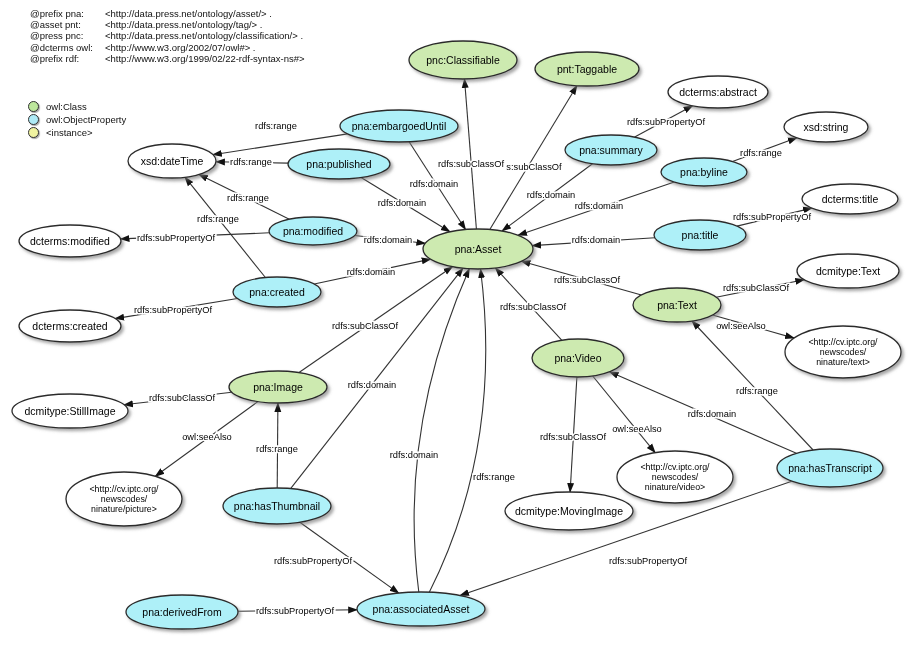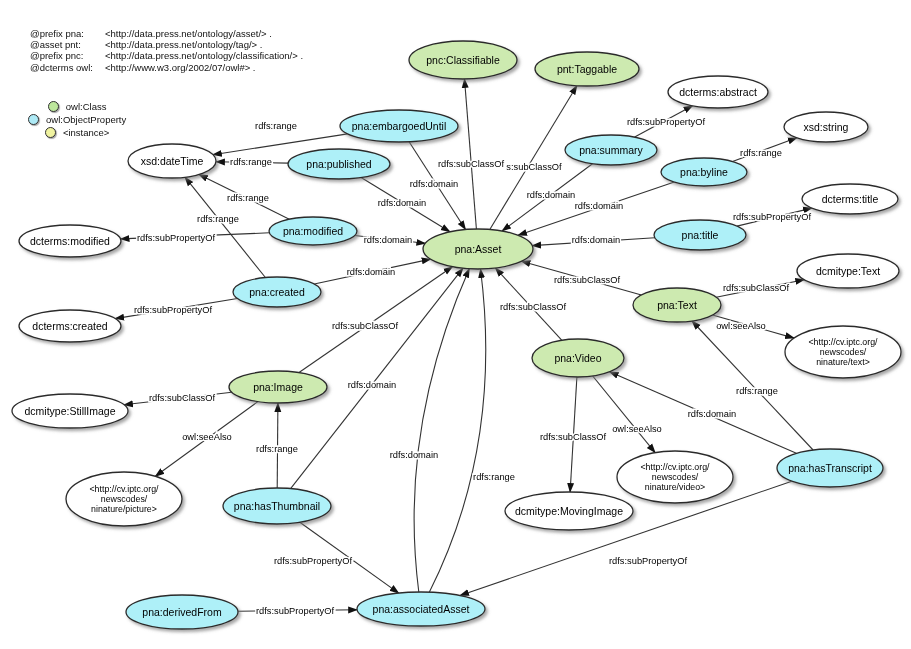--- a/index.html
+++ b/index.html
@@ -1,22 +1,22 @@
 <!DOCTYPE html>
 <html><head>
 <meta charset="utf-8">
 <style>
   html,body{margin:0;padding:0;background:#fff;}
   #canvas{position:relative;width:911px;height:649px;background:#ffffff;overflow:hidden;
           font-family:"Liberation Sans", sans-serif;}
   #graph-svg{position:absolute;left:0;top:0;}
-  #prefix-block{position:absolute;left:30px;top:8px;font-size:9.5px;color:#111;line-height:11.2px;white-space:nowrap;margin-top:20px;}
+  #prefix-block{position:absolute;left:30px;top:8px;font-size:9.5px;color:#111;line-height:11.2px;white-space:nowrap;}
   .prefix-line .pfx{display:inline-block;width:75px;}
   #legend{position:absolute;left:28px;top:100px;font-size:9.5px;color:#111;}
-  .legend-row{display:flex;align-items:center;height:13px;justify-content:center;}
+  .legend-row{display:flex;align-items:center;height:13px;}
   .legend-swatch{width:9px;height:9px;border-radius:50%;border:1px solid #333;margin-right:7px;
                  box-shadow:1px 1px 1px rgba(0,0,0,.35);}
   .node-label{font-size:10.5px;fill:#000;text-anchor:middle;}
   .node-label.small{font-size:8.8px;}
   .edge-label{font-size:9.3px;fill:#000;text-anchor:middle;paint-order:stroke;stroke:#ffffff;stroke-width:3px;}
   .edge-path{fill:none;stroke:#333;stroke-width:1.1px;}
   .node-ellipse{stroke:#2b2b2b;stroke-width:1.3px;}
 </style>
 </head>
 <body>
@@ -223,22 +223,23 @@
         <g>
           <ellipse cx="569" cy="511" rx="64" ry="19" fill="#ffffff" class="node-ellipse" filter="url(#nodeshadow)"></ellipse>
           <text x="569" y="514.5" class="node-label">dcmitype:MovingImage</text>
         </g>
       </g>
   </svg>
 
   <div id="prefix-block">
       <div class="prefix-line"><span class="pfx">@prefix pna:</span><span>&lt;http://data.press.net/ontology/asset/&gt; .</span></div>
       <div class="prefix-line"><span class="pfx">@asset pnt:</span><span>&lt;http://data.press.net/ontology/tag/&gt; .</span></div>
-      <div class="prefix-line"><span class="pfx">@prefix pnc:</span><span>&lt;http://data.press.net/ontology/classification/&gt; .</span></div>
+      <div class="prefix-line"><span class="pfx">@press pnc:</span><span>&lt;http://data.press.net/ontology/classification/&gt; .</span></div>
       <div class="prefix-line"><span class="pfx">@dcterms owl:</span><span>&lt;http://www.w3.org/2002/07/owl#&gt; .</span></div>
+      <div class="prefix-line"><span class="pfx">@prefix rdf:</span><span>&lt;http://www.w3.org/1999/02/22-rdf-syntax-ns#&gt;</span></div>
     </div>
   <div id="legend">
       <div class="legend-row">
         <span class="legend-swatch" style="background: rgb(189, 231, 156);"></span>
         <span>owl:Class</span>
       </div>
       <div class="legend-row">
         <span class="legend-swatch" style="background: rgb(174, 234, 246);"></span>
         <span>owl:ObjectProperty</span>
       </div>

